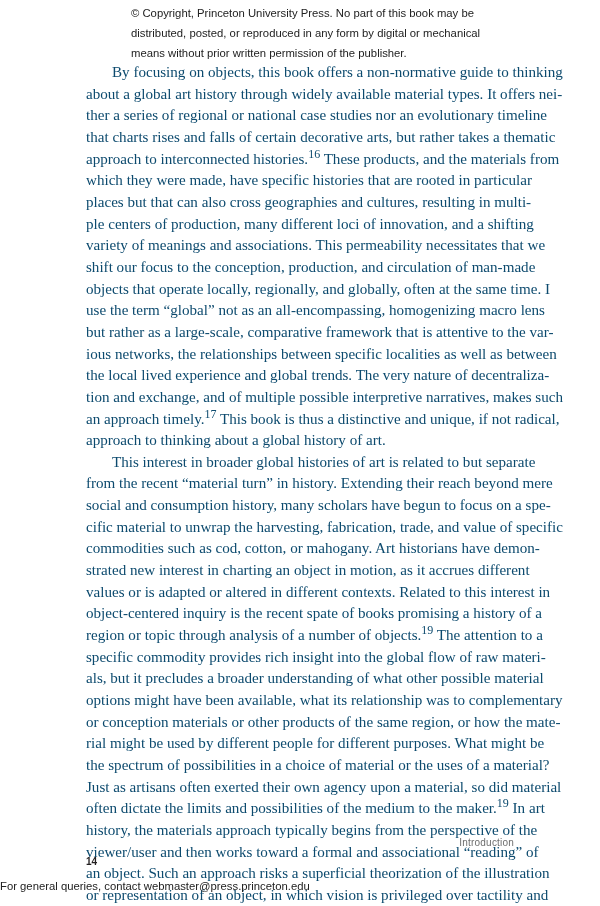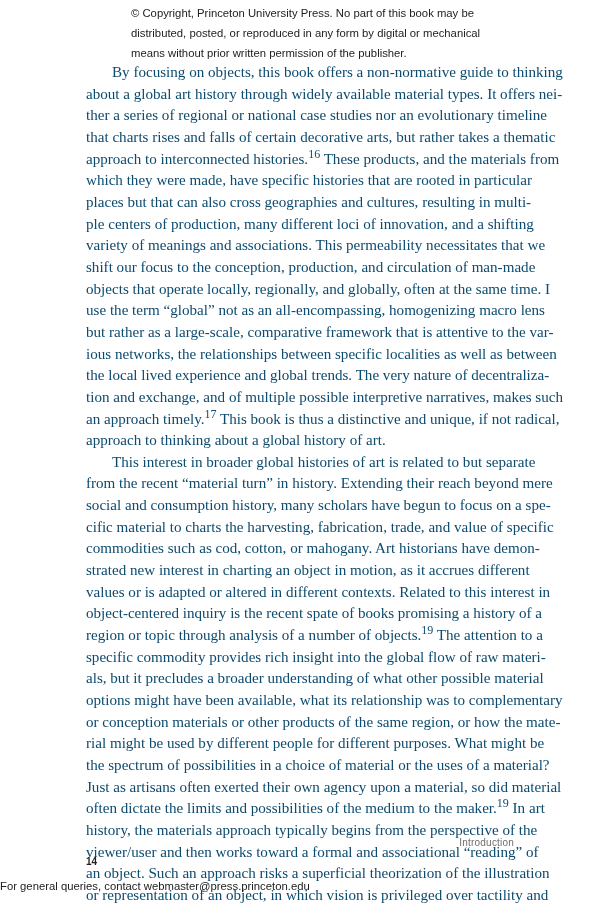--- a/index.html
+++ b/index.html
@@ -103,21 +103,21 @@
       <span class="line">ious networks, the relationships between specific localities as well as between</span>
       <span class="line">the local lived experience and global trends. The very nature of decentraliza-</span>
       <span class="line">tion and exchange, and of multiple possible interpretive narratives, makes such</span>
       <span class="line">an approach timely.<sup>17</sup> This book is thus a distinctive and unique, if not radical,</span>
       <span class="line last">approach to thinking about a global history of art.</span>
     </div>
     <div>
       <span class="line indent">This interest in broader global histories of art is related to but separate</span>
       <span class="line">from the recent “material turn” in history. Extending their reach beyond mere</span>
       <span class="line">social and consumption history, many scholars have begun to focus on a spe-</span>
-      <span class="line">cific material to charts the harvesting, fabrication, trade, and value of specific</span>
+      <span class="line">cific material to unwrap the harvesting, fabrication, trade, and value of specific</span>
       <span class="line">commodities such as cod, cotton, or mahogany. Art historians have demon-</span>
       <span class="line">strated new interest in charting an object in motion, as it accrues different</span>
       <span class="line">values or is adapted or altered in different contexts. Related to this interest in</span>
       <span class="line">object-centered inquiry is the recent spate of books promising a history of a</span>
       <span class="line">region or topic through analysis of a number of objects.<sup>19</sup> The attention to a</span>
       <span class="line">specific commodity provides rich insight into the global flow of raw materi-</span>
       <span class="line">als, but it precludes a broader understanding of what other possible material</span>
       <span class="line">options might have been available, what its relationship was to complementary</span>
       <span class="line">or conception materials or other products of the same region, or how the mate-</span>
       <span class="line">rial might be used by different people for different purposes. What might be</span>

